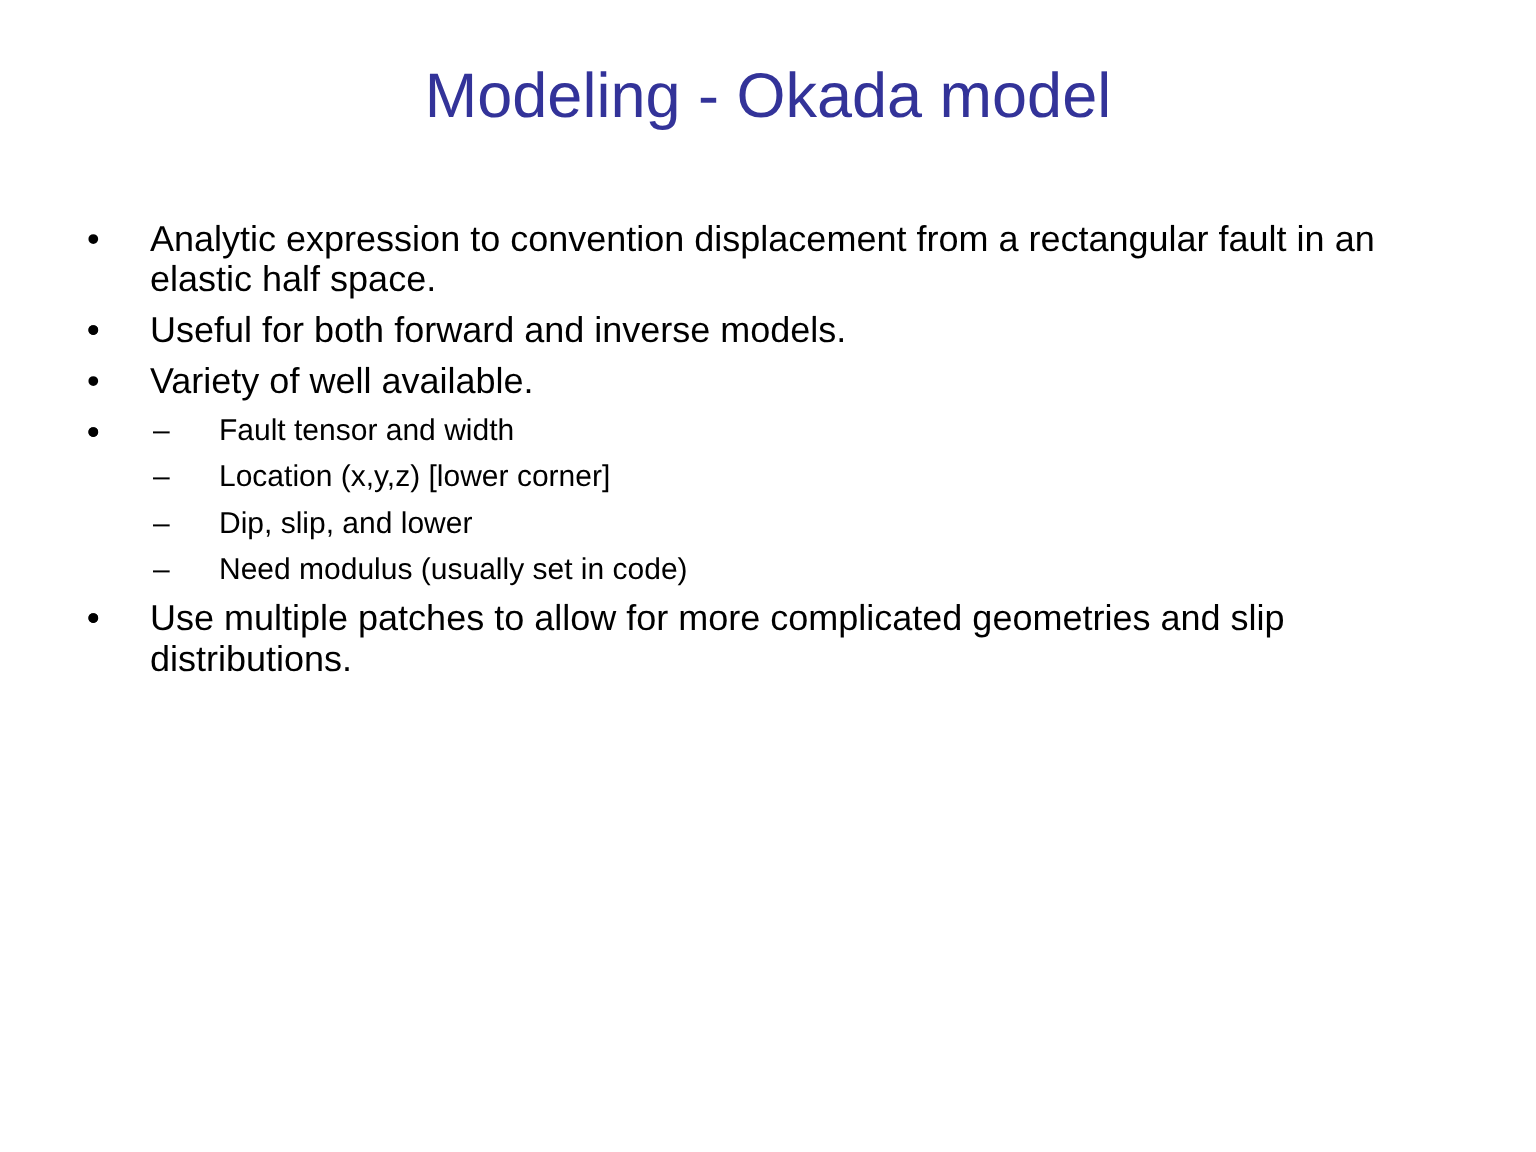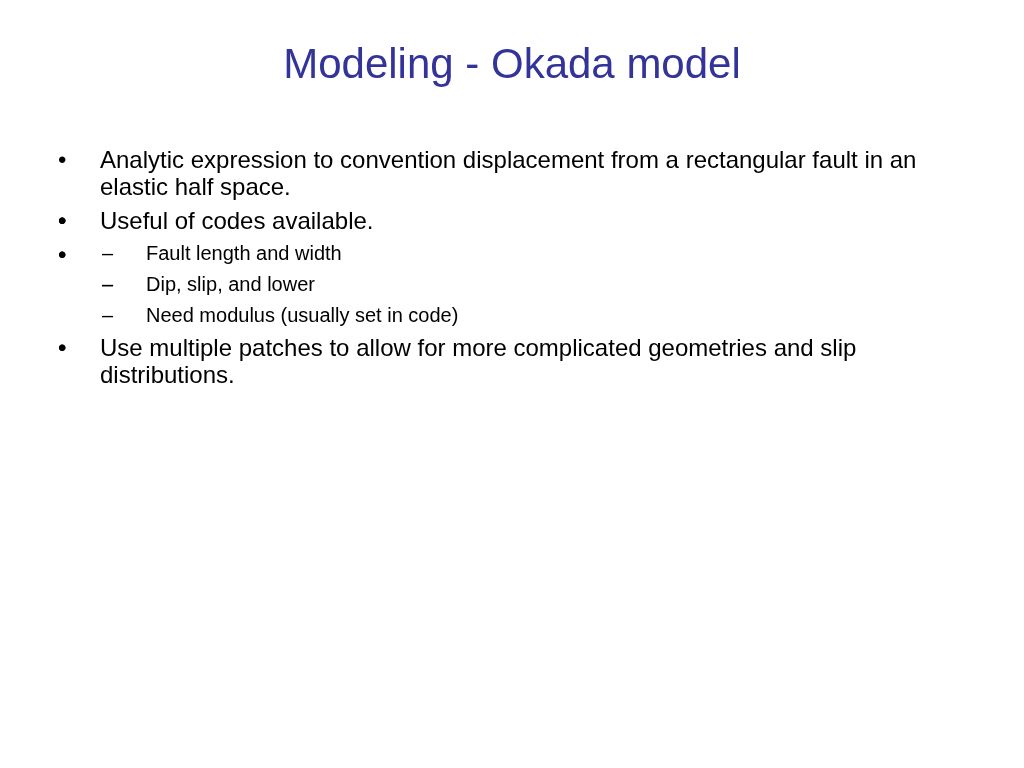--- a/index.html
+++ b/index.html
@@ -83,37 +83,39 @@
   <ul class="body">
     <li class="item">
       <span class="bullet">•</span>
       <span>Analytic expression to convention displacement from a rectangular fault in an elastic half space.</span>
     </li>
     <li class="item">
       <span class="bullet">•</span>
     </li>
     <li class="item">
       <span class="bullet">•</span>
+      <span>Useful for both forward and inverse models.</span>
     </li>
     <li class="item">
       <span class="bullet">•</span>
-      <span>Useful of codes available.</span>
+      <span>Variety of well available.</span>
     </li>
     <li class="item">
       <span class="bullet">•</span>
     </li>
     <li class="item">
       <span class="bullet">•</span>
       <ul class="sub-list">
         <li class="sub-item">
           <span class="dash">–</span>
-          <span>Fault length and width</span>
+          <span>Fault tensor and width</span>
         </li>
         <li class="sub-item">
           <span class="dash">–</span>
+          <span>Location (x,y,z) [lower corner]</span>
         </li>
         <li class="sub-item">
           <span class="dash">–</span>
           <span>Dip, slip, and lower</span>
         </li>
         <li class="sub-item">
           <span class="dash">–</span>
           <span>Need modulus (usually set in code)</span>
         </li>
       </ul>

